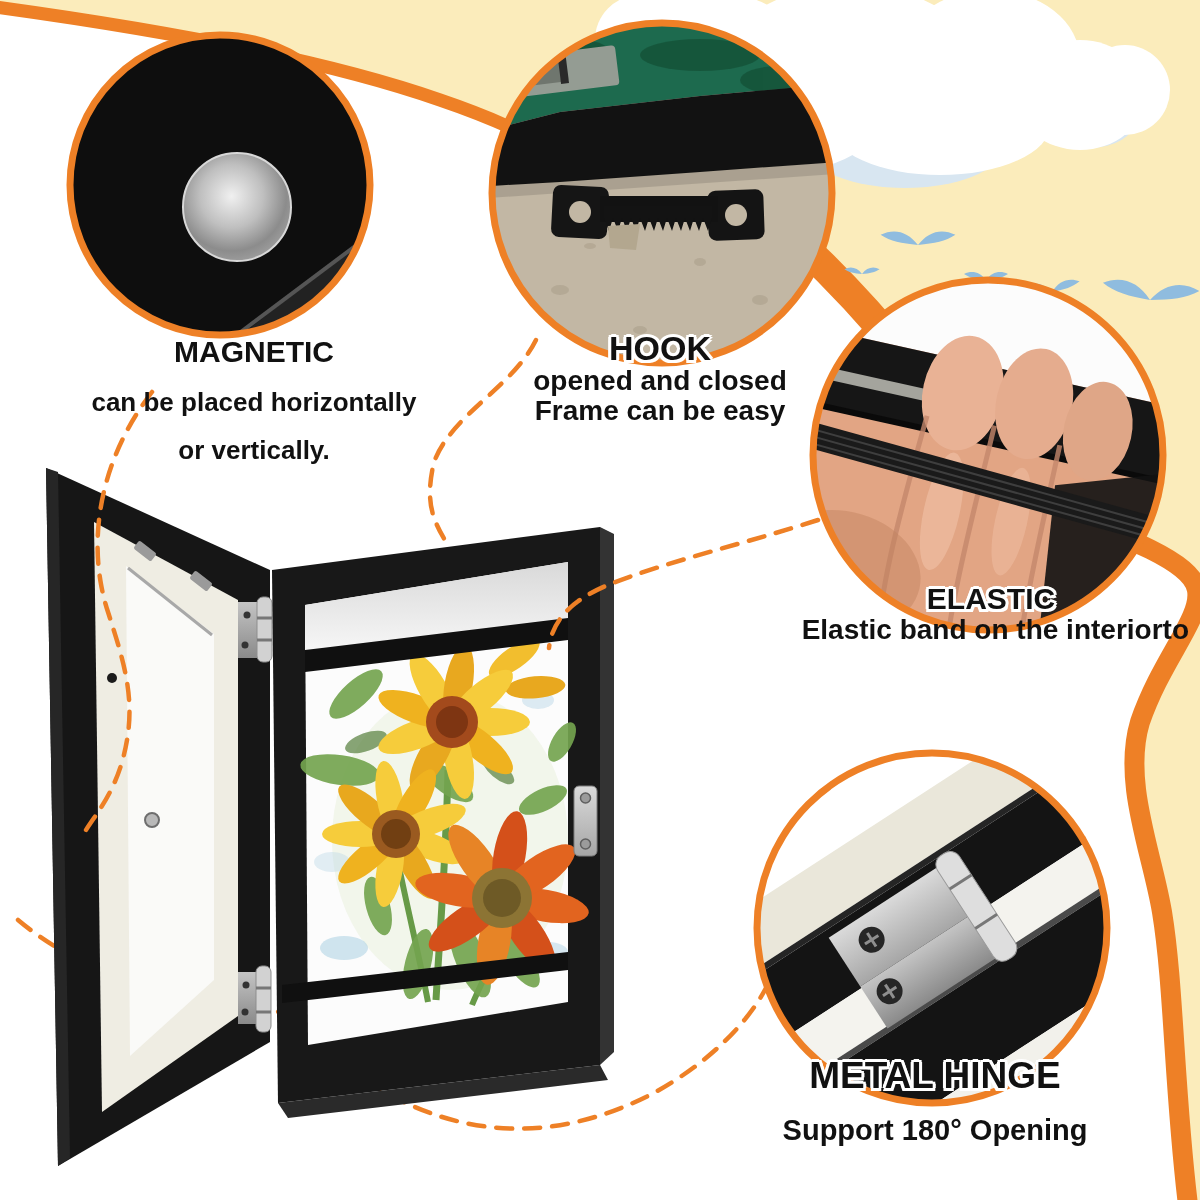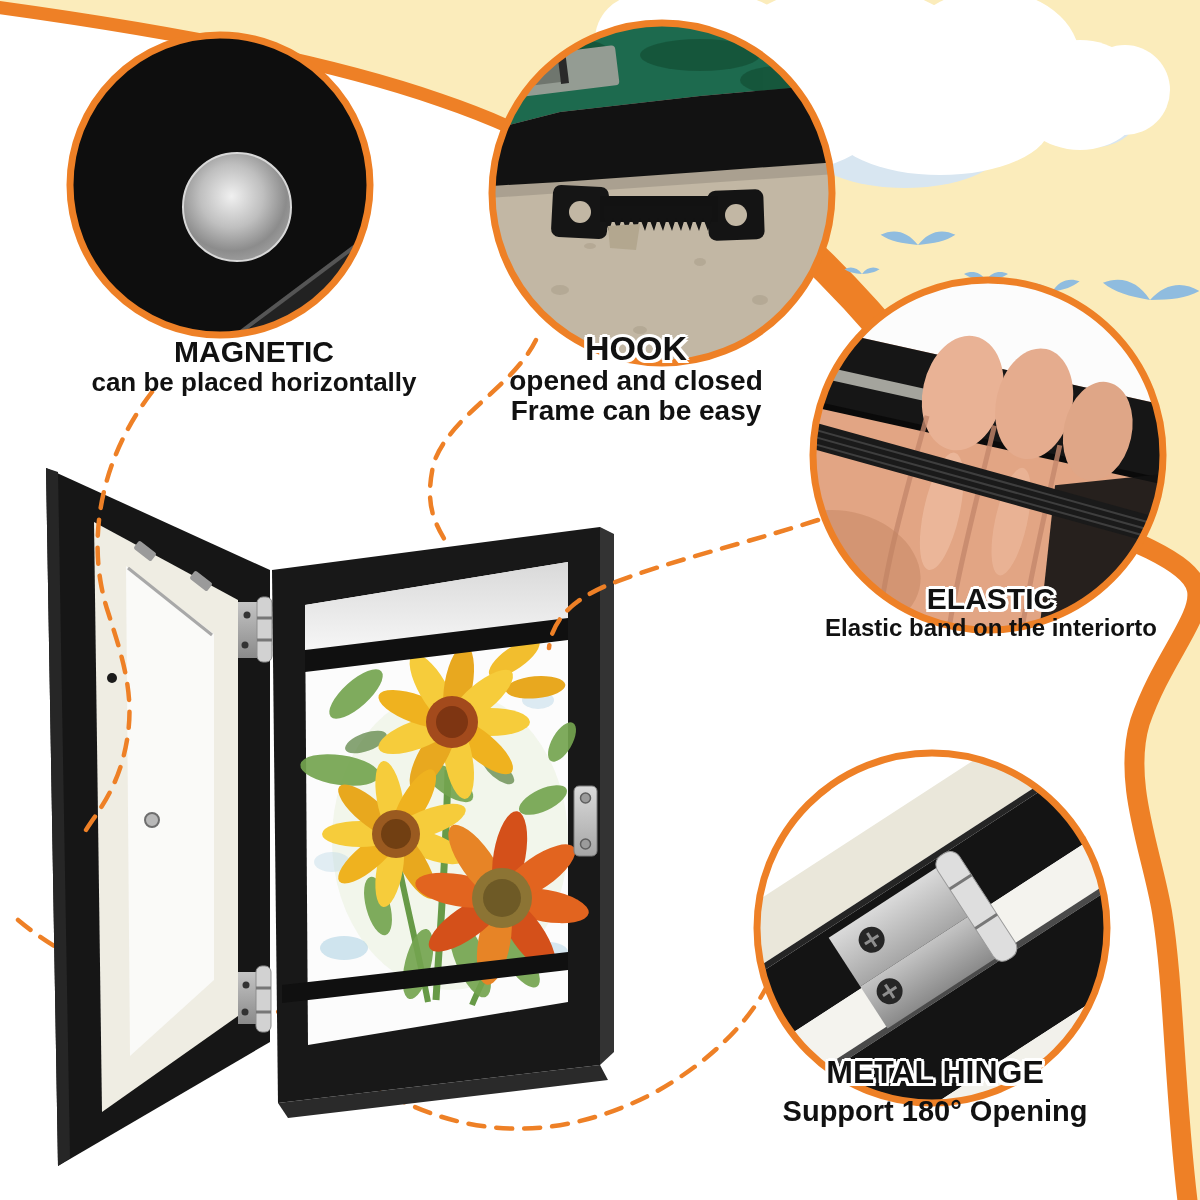--- a/index.html
+++ b/index.html
@@ -11,22 +11,22 @@
   .accent-dash{stroke:var(--c-accent,#EE8026);fill:none;stroke-width:4.5;
                stroke-dasharray:16 12;stroke-linecap:round;}
   .bird{fill:var(--c-bird,#8FBCDF);}
   .cloud{fill:#ffffff;}
   .cloud-shadow{fill:var(--c-cloud_shadow,#D8E6F1);}
   .block{position:absolute;text-align:center;color:var(--c-text,#111);font-weight:bold;}
   .hd{line-height:1.06;
       text-shadow:-2.5px -2.5px 0 #fff,2.5px -2.5px 0 #fff,-2.5px 2.5px 0 #fff,2.5px 2.5px 0 #fff,
                   0 -3px 0 #fff,0 3px 0 #fff,-3px 0 0 #fff,3px 0 0 #fff;}
   .bd{line-height:1.08;}
-  .s24{font-size:24px;} .s26{font-size:26px;} .s28{font-size:28px;}
-  .s29{font-size:29px;} .s30{font-size:30px;} .s32{font-size:32px;} .s34{font-size:34px;}
+  .s24{font-size:28px;text-align:right;} .s26{font-size:26px;margin-top:20px;} .s28{font-size:28px;}
+  .s29{font-size:29px;} .s30{font-size:30px;} .s32{font-size:37px;} .s34{font-size:34px;}
 </style>
 </head>
 <body>
 
 <div class="canvas">
 <svg width="1200" height="1200" viewBox="0 0 1200 1200">
   <defs>
     <clipPath id="clipMagnet">
           <circle cx="220" cy="185" r="150"></circle>
         </clipPath>
@@ -330,30 +330,31 @@
   <g>
     <path class="accent-dash" d="M 152,392 C 98,462 86,545 108,612 C 126,668 138,706 122,762 C 112,796 96,814 86,830"></path>
     <path class="accent-dash" d="M 536,340 C 512,388 452,414 434,462 C 424,505 434,522 449,547"></path>
     <path class="accent-dash" d="M 818,520 C 740,545 665,562 608,585 C 572,600 552,620 549,648"></path>
   </g>
 </svg>
 
 <div class="block" style="left:68px;top:336px;width:372px">
   <div class="hd s30">MAGNETIC</div>
   <div class="bd s26">can be placed horizontally</div>
-</div>
-
-<div class="block" style="left:446px;top:330px;width:380px">
+  <div class="bd s26">or vertically.</div>
+</div>
+
+<div class="block" style="left:470px;top:330px;width:380px">
   <div class="hd s34">HOOK</div>
   <div class="bd s28">opened and closed</div>
   <div class="bd s28">Frame can be easy</div>
 </div>
 
 <div class="block" style="left:793px;top:583px;width:396px">
   <div class="hd s30">ELASTIC</div>
   <div class="bd s24">Elastic band on the interiorto</div>
 </div>
 
 <div class="block" style="left:738px;top:1056px;width:394px">
   <div class="hd s32">METAL HINGE</div>
-  <div class="bd s29" style="margin-top:6px">Support 180° Opening</div>
+  <div class="bd s29" style="margin-top:20px">Support 180° Opening</div>
 </div>
 </div>
 
 </body></html>

